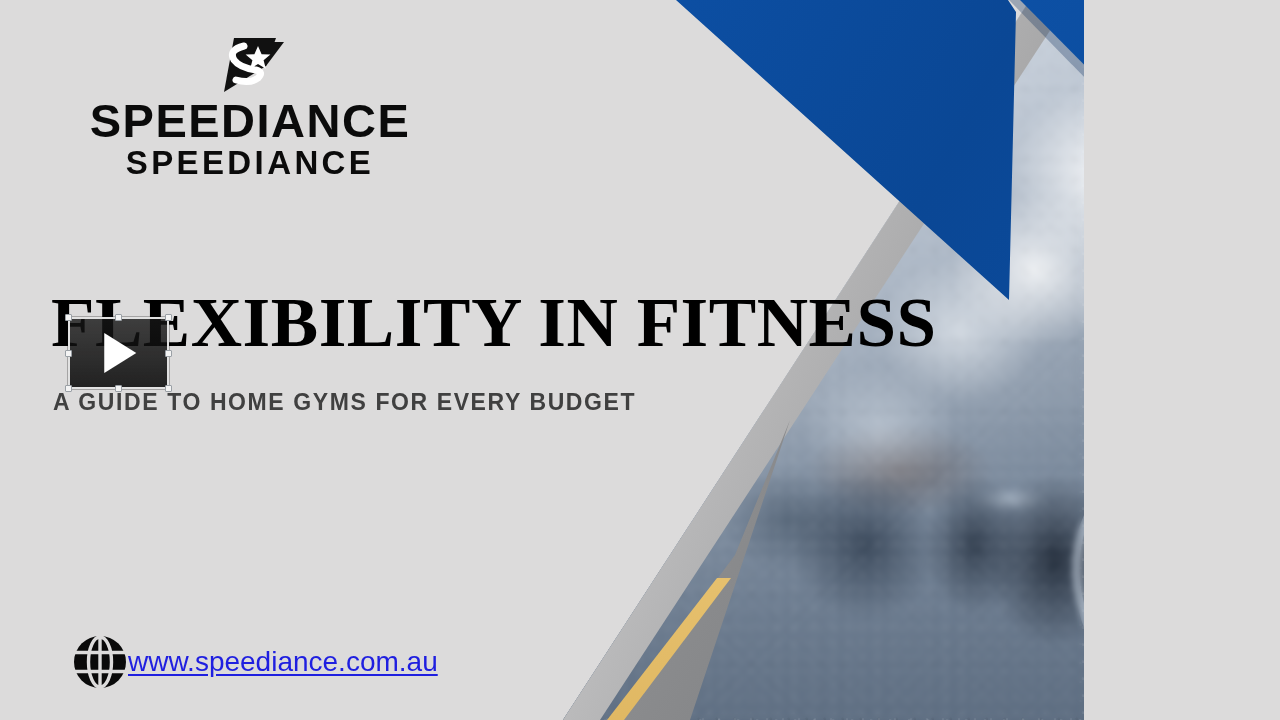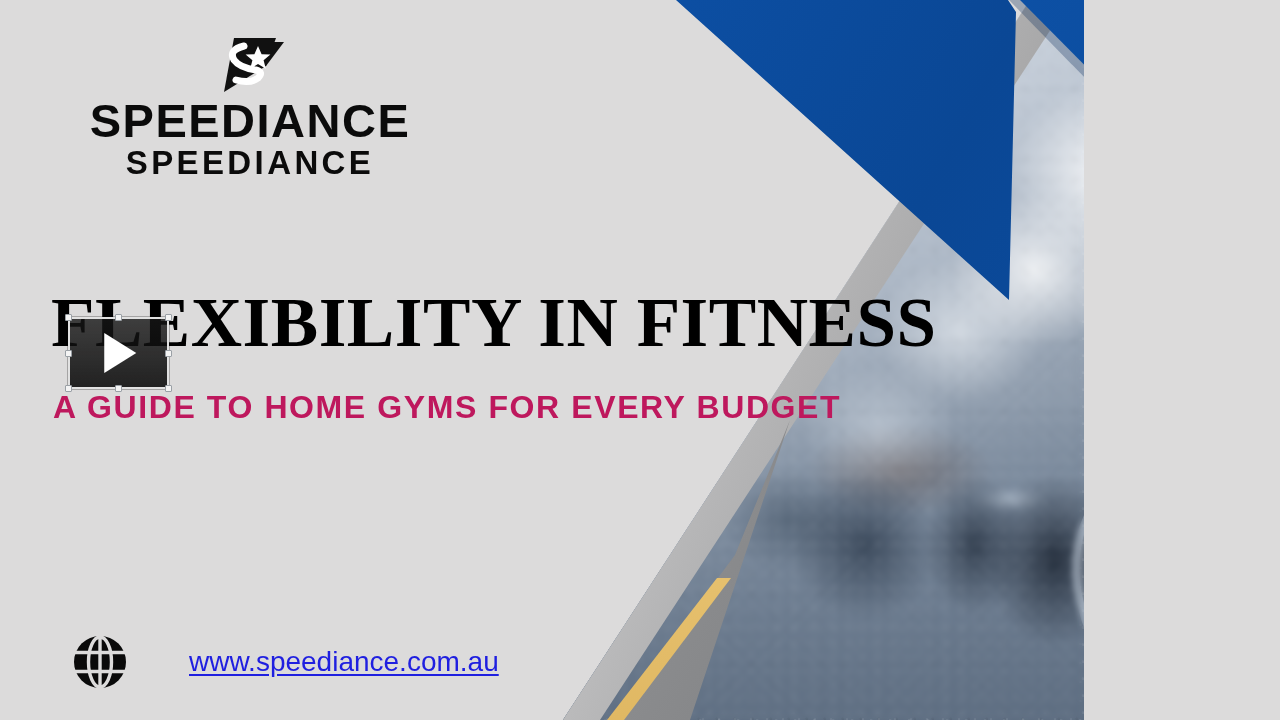--- a/index.html
+++ b/index.html
@@ -191,24 +191,24 @@
     color: #000000;
     white-space: nowrap;
     transform: scaleX(1.03);
     transform-origin: left center;
   }
   .subhead {
     position: absolute;
     left: 53px; top: 390px;
     font-family: "Liberation Sans", sans-serif;
     font-weight: 700;
-    font-size: 32px;
+    font-size: 23px;
     letter-spacing: 1.6px;
     line-height: 1.1;
-    color: #be185d;
+    color: #404040;
     white-space: nowrap;
   }
 
   
   .media-ph {
     position: absolute;
     left: 68px; top: 317px;
     width: 101px; height: 72px;
     background: linear-gradient(180deg, rgba(22,22,22,.80) 0%, rgba(8,8,8,.88) 100%);
     border: 2px solid rgba(236,236,236,.95);
@@ -241,21 +241,20 @@
   .h-br { right: -5px; bottom: -5px; }
 
   
   .footer {
     position: absolute;
     left: 72px; top: 634px;
     display: flex; align-items: center;
   }
   .globe { display: block; }
   .site-link {
-    margin-left: 61px;
     font-family: "Liberation Sans", sans-serif;
     font-size: 28px;
     font-weight: 400;
     color: #1f1fe0;
     text-decoration: underline;
     text-underline-offset: 3px;
     white-space: nowrap;
   }
 </style>
 </head>

